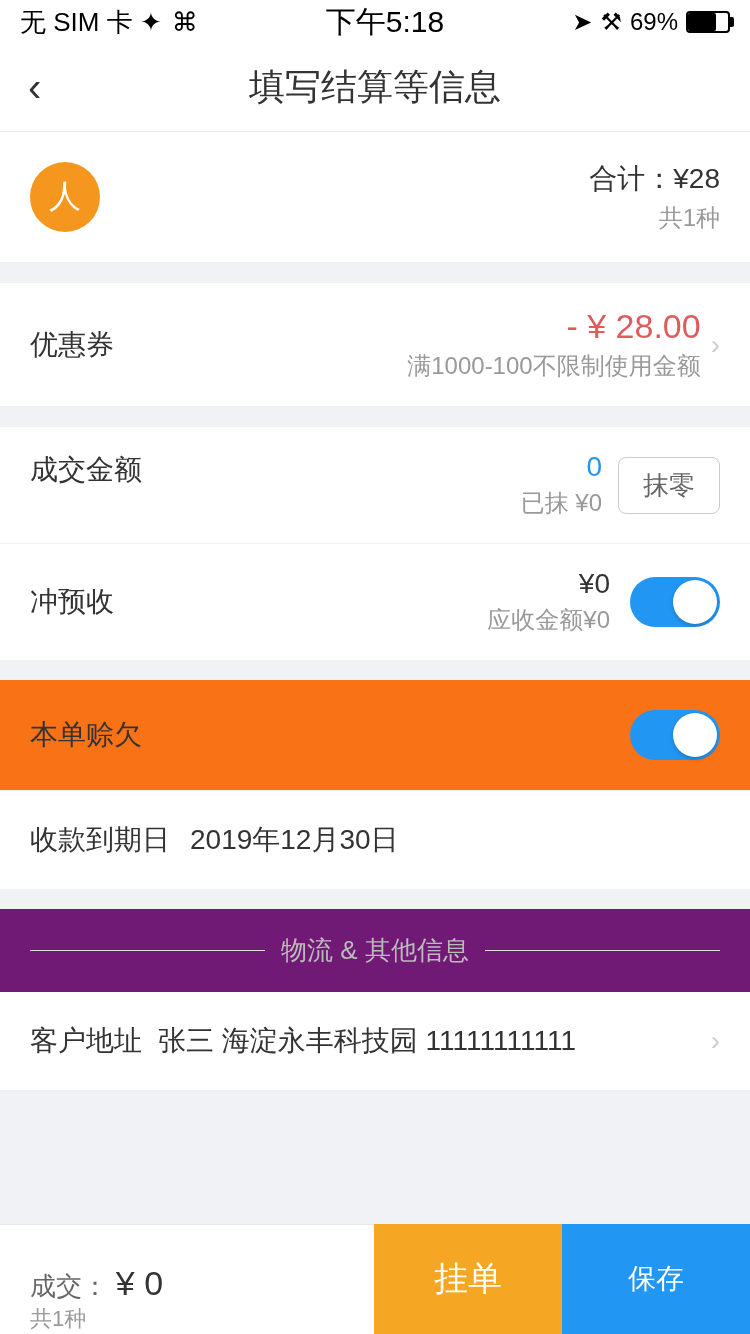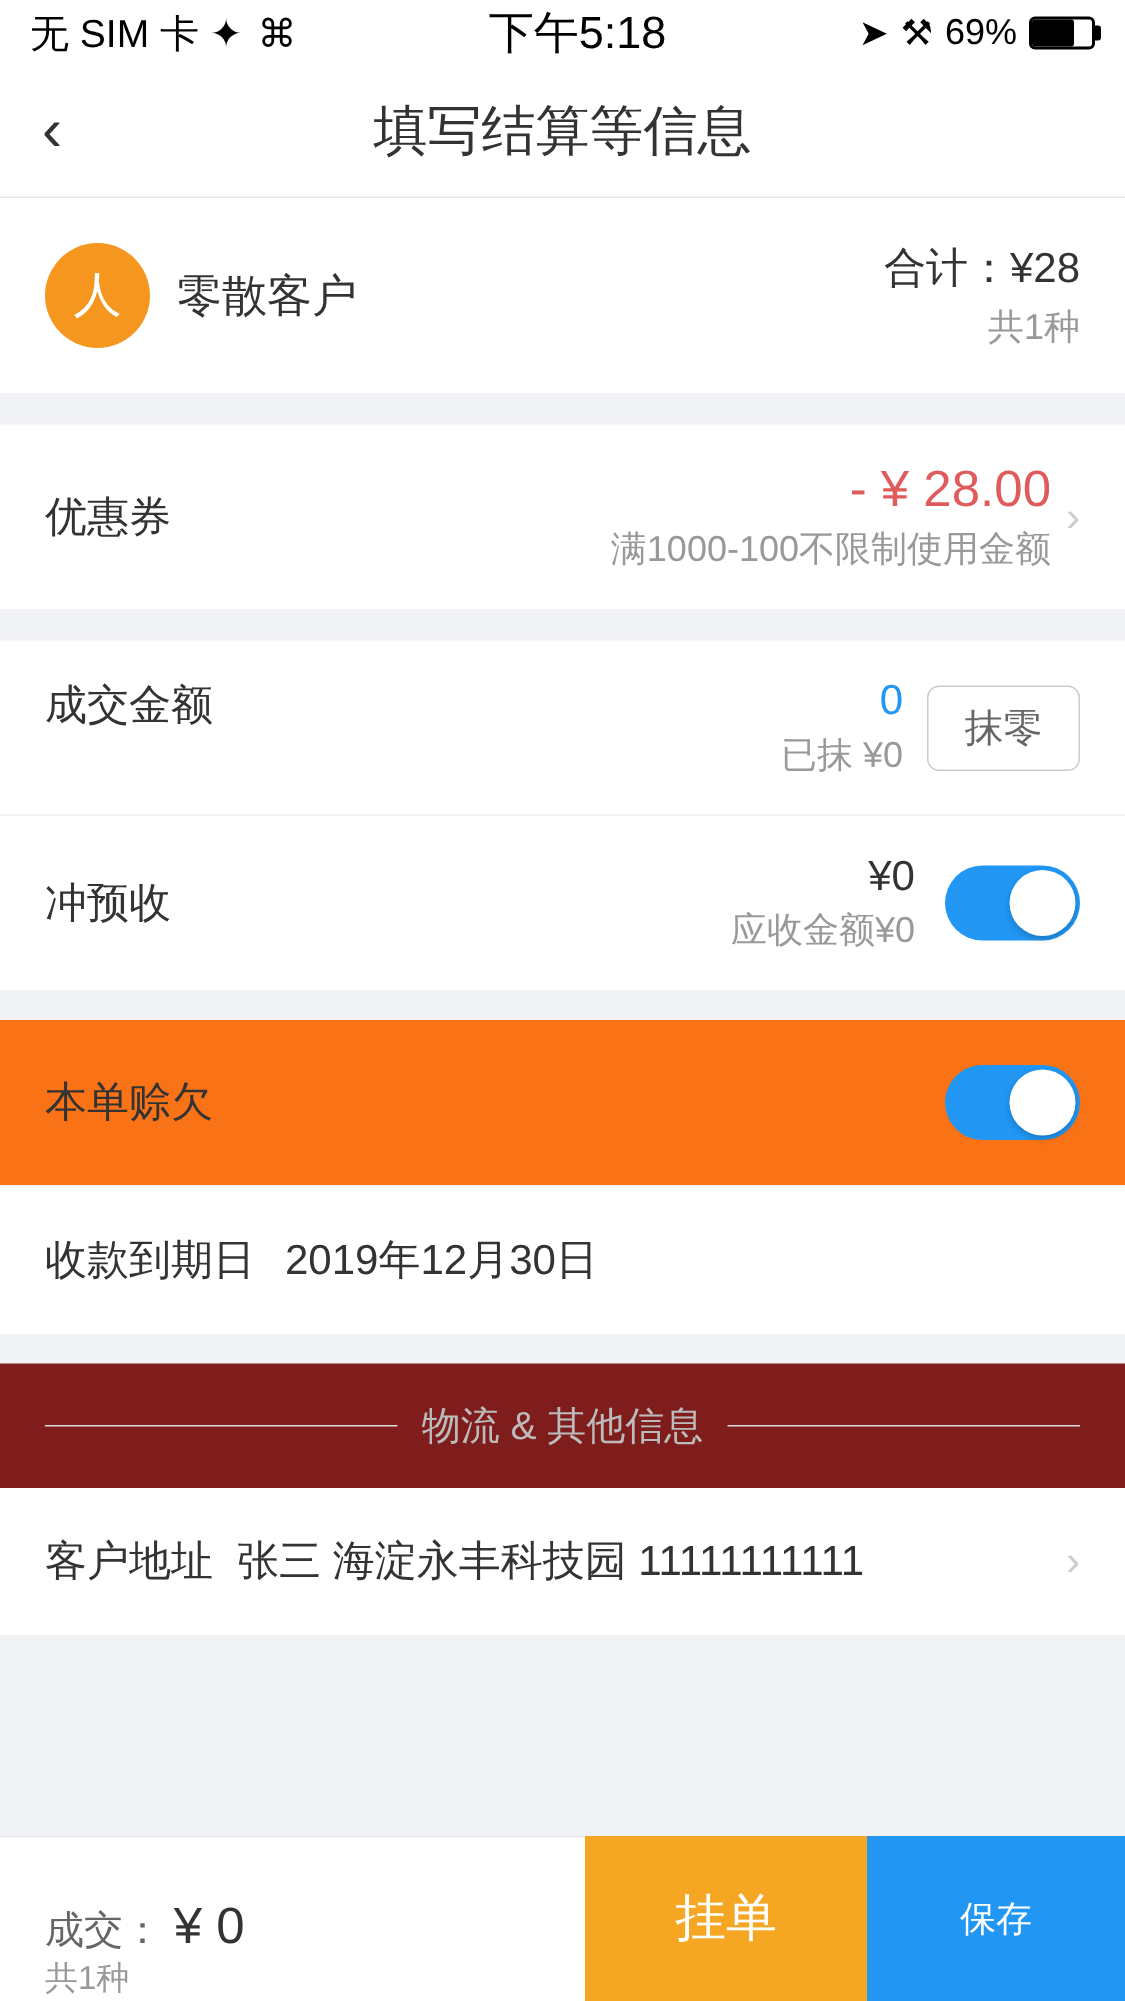--- a/index.html
+++ b/index.html
@@ -178,21 +178,21 @@
       display: flex;
       align-items: flex-end;
       gap: 20px;
       border-top: 1px solid #f0f0f0;
     }
     .date-label { font-size: 28px; color: #333; }
     .date-value { font-size: 28px; color: #333; }
 
     
     .section-header {
-      background: #7f1d1d;
+      background: #701a75;
       padding: 24px 30px;
       text-align: center;
     }
     .section-header-text {
       font-size: 26px;
       color: #bbb;
       display: flex;
       align-items: center;
       justify-content: center;
       gap: 16px;
@@ -235,23 +235,23 @@
     }
     .bottom-deal-label { font-size: 26px; color: #666; }
     .bottom-deal-value { font-size: 34px; color: #333; font-weight: 500; display: inline; }
     .bottom-count { font-size: 22px; color: #999; }
     .bottom-btn-hang {
       width: 188px; height: 110px; background: #f5a623;
       display: flex; align-items: center; justify-content: center;
       font-size: 34px; color: #fff; font-weight: 500; cursor: pointer;
     }
     .bottom-btn-save {
-      width: 172px; height: 110px; background: #2196f3;
+      width: 188px; height: 110px; background: #2196f3;
       display: flex; align-items: center; justify-content: center;
-      font-size: 24px; color: #fff; font-weight: 500; cursor: pointer;
+      font-size: 28px; color: #fff; font-weight: 500; cursor: pointer;
     }
   </style>
 </head>
 <body>
 
 <div class="status-bar">
   <div class="status-left">
     <span>无 SIM 卡 ✦</span>
     <span>⌘</span>
   </div>
@@ -272,21 +272,20 @@
 </div>
 
 <div class="content">
 
   <div class="card-section">
     <div class="customer-row">
       <div class="customer-left">
         <div class="customer-avatar">
           <span>人</span>
         </div>
-        <span class="customer-name">零散客户</span>
       </div>
       <div class="customer-right">
         <div class="customer-total">合计：¥28</div>
         <div class="customer-count">共1种</div>
       </div>
     </div>
   </div>
 
   <div class="card-section">
     <div class="coupon-row">

